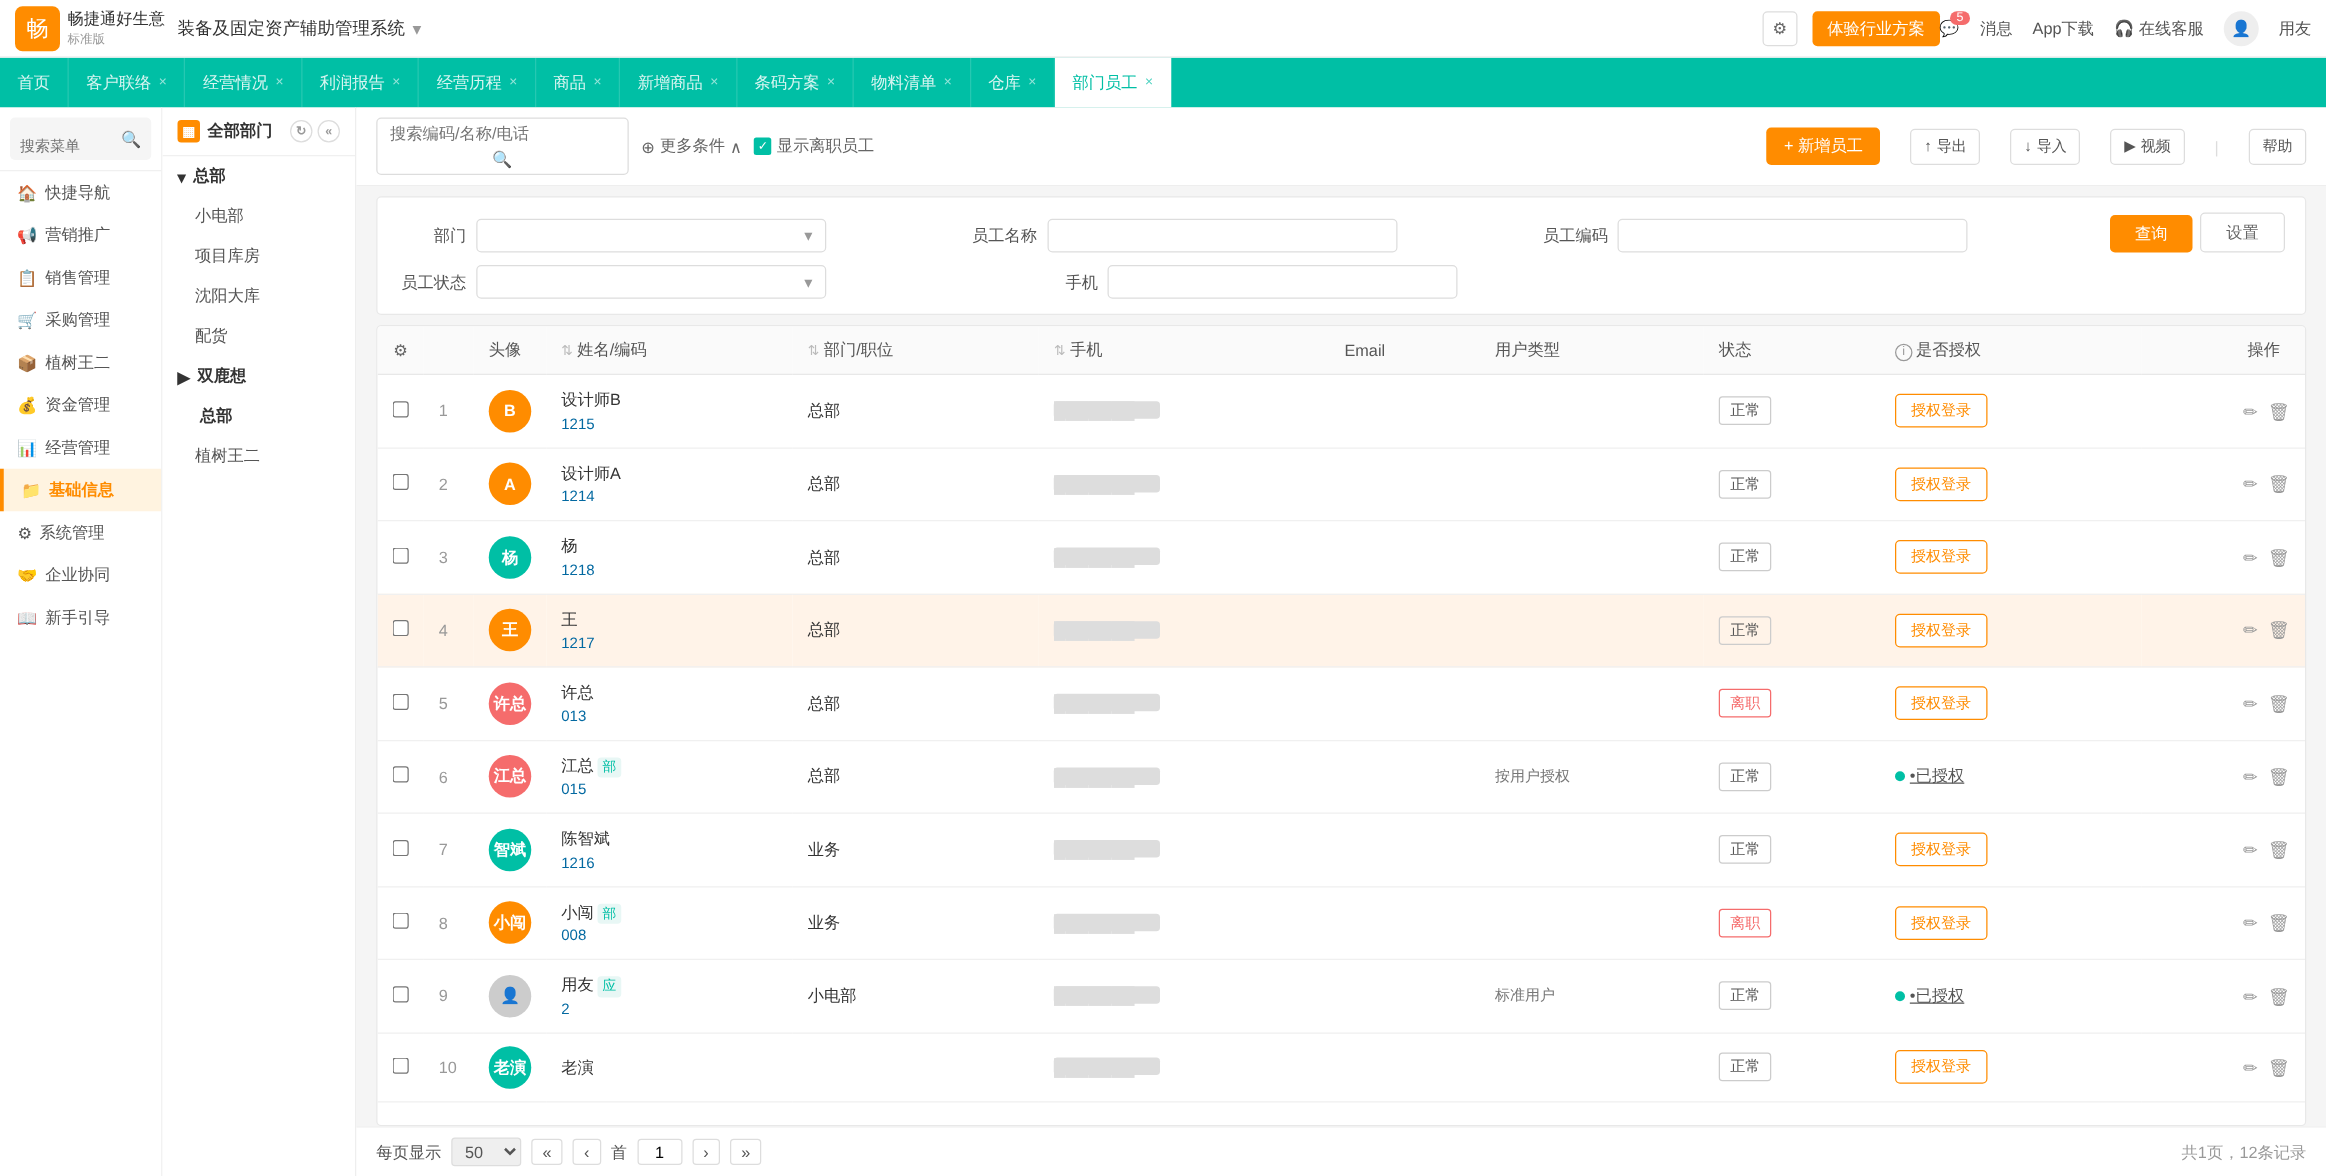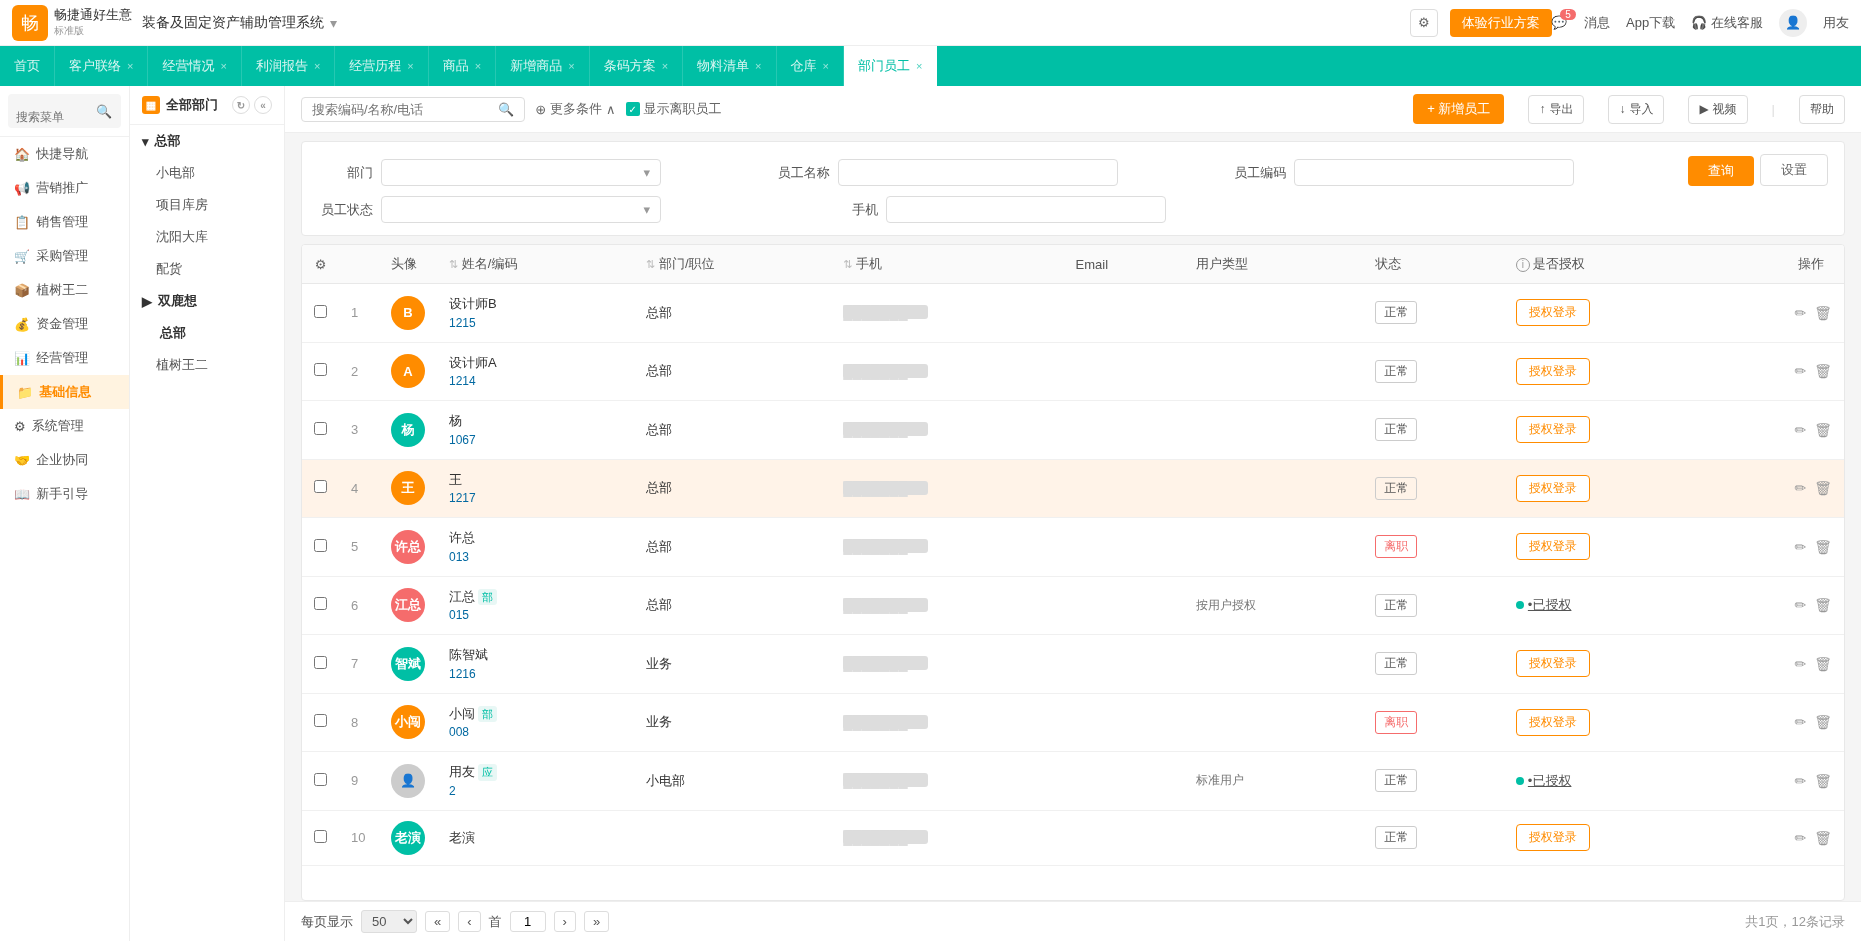--- a/index.html
+++ b/index.html
@@ -233,20 +233,21 @@
       flex-wrap: wrap;
     }
     .search-input-wrap {
       display: flex;
       align-items: center;
       border: 1px solid #ddd;
       border-radius: 4px;
       padding: 4px 10px;
       gap: 6px;
       min-width: 200px;
+      flex-direction: column;
     }
     .search-input-wrap input {
       border: none;
       outline: none;
       font-size: 13px;
       width: 150px;
     }
     .more-conditions {
       display: flex;
       align-items: center;
@@ -845,21 +846,21 @@
             </tr>
             <tr>
               <td style="text-align: center;"><input type="checkbox" style=""></td>
               <td style="color: rgb(153, 153, 153);">3</td>
               <td>
                 <div class="avatar-circle" style="background:#00bfa5;">杨</div>
               </td>
               <td>
                 <div class="name-code">
                   <div class="emp-name">杨</div>
-                  <div class="emp-code">1067</div>
+                  <div class="emp-code">1218</div>
                 </div>
               </td>
               <td>总部</td>
               <td><span class="phone-blur">███████</span></td>
               <td></td>
               <td><span class="user-type-label"></span></td>
               <td><span class="status-badge normal">正常</span></td>
               <td><button class="btn-auth">授权登录</button></td>
               <td style="text-align: right;">
                 <div class="ops-btns" style="justify-content:flex-end;">

